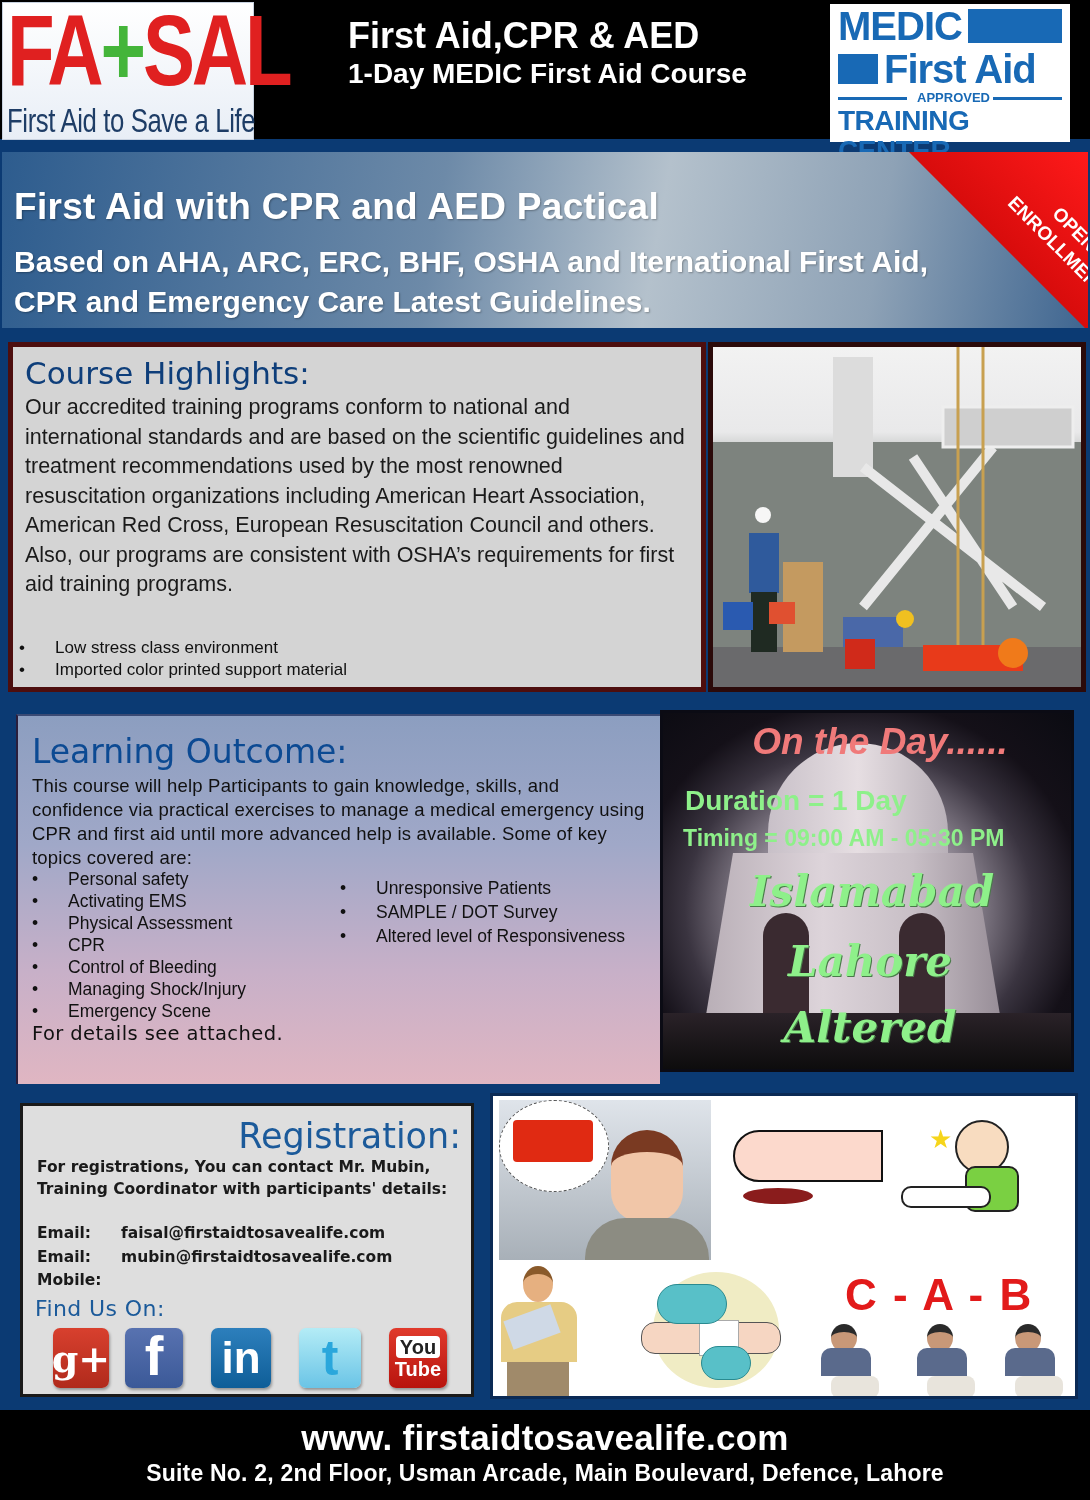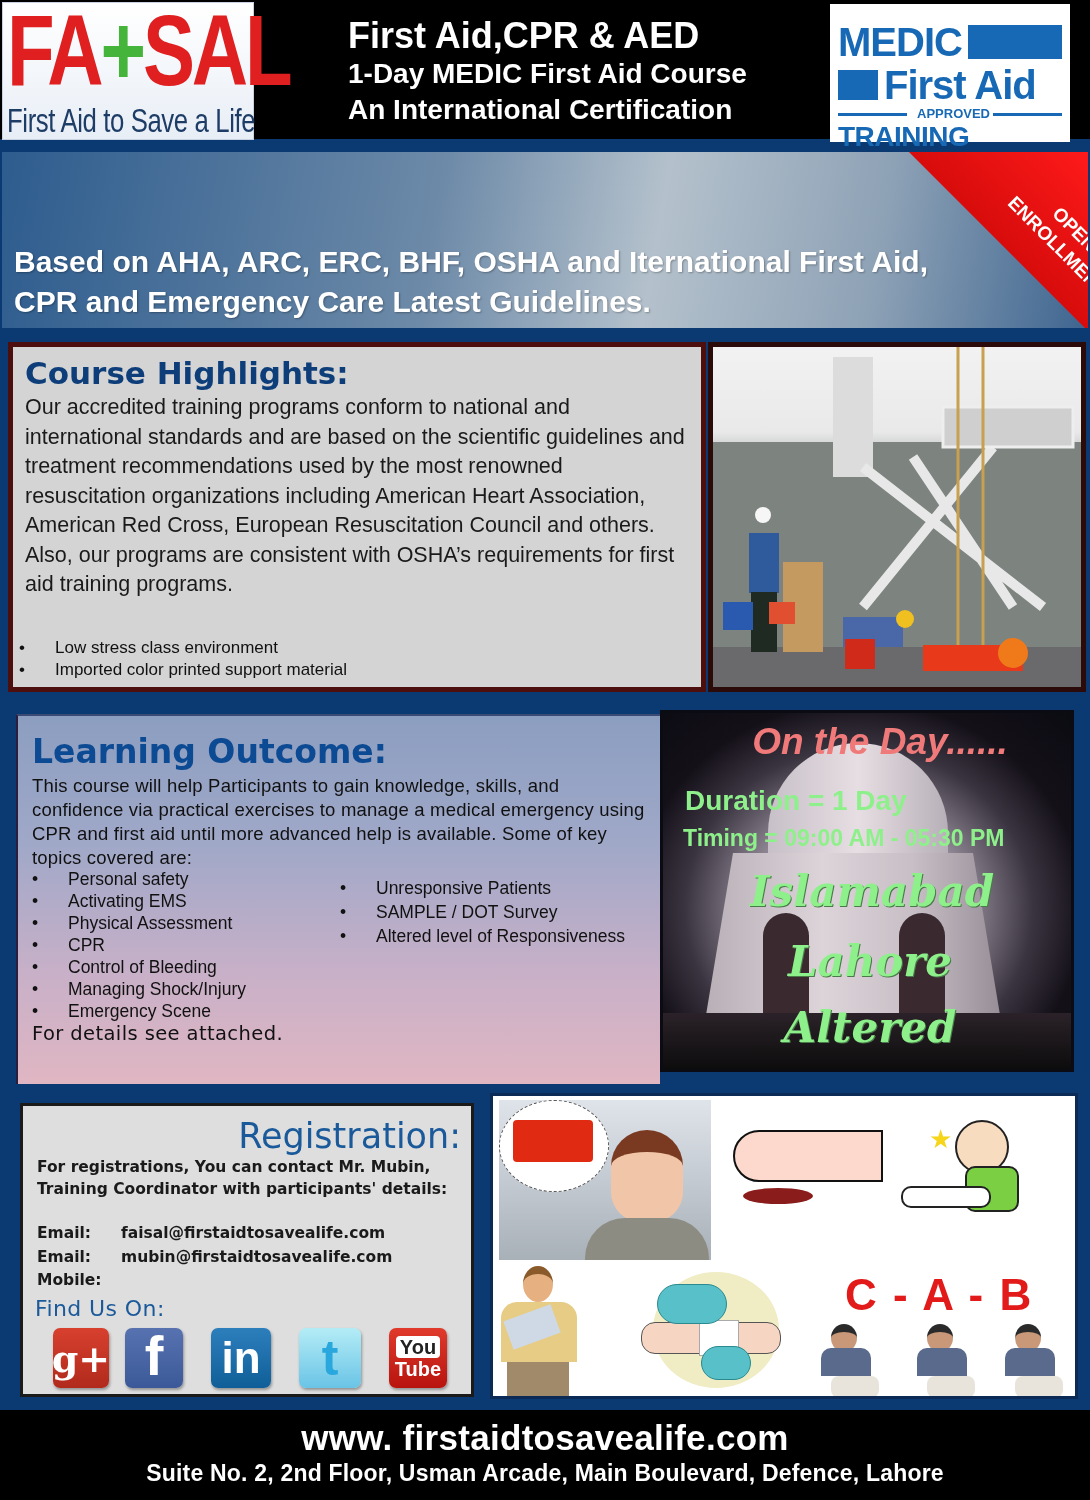--- a/index.html
+++ b/index.html
@@ -11,40 +11,40 @@
   .logo-left { position: absolute; left: 2px; top: 2px; width: 252px; height: 138px; background: linear-gradient(#ffffff, #e8eef6); border: 1px solid #c8d2e0; }
   .logo-left .mark { position: absolute; left: 4px; top: -2px; width: 244px; height: 98px; font-family: "Liberation Sans", sans-serif; font-weight: bold; font-size: 100px; line-height: 98px; letter-spacing: -4px; color: #e02020; transform: scaleX(0.78); transform-origin: left center; white-space: nowrap; }
   .logo-left .mark .plus { color: #44b53a; }
   .logo-left .tag { position: absolute; left: 4px; top: 100px; width: 244px; font-size: 33px; line-height: 36px; color: #1e3d66; transform: scaleX(0.78); transform-origin: left center; white-space: nowrap; letter-spacing: -0.5px; }
 
   .header-titles { position: absolute; left: 348px; top: 16px; color: #fff; }
   .header-titles .t1 { font-size: 36px; font-weight: bold; line-height: 40px; }
   .header-titles .t2 { font-size: 28px; font-weight: bold; line-height: 36px; }
   .header-titles .t3 { font-size: 28px; font-weight: bold; line-height: 36px; }
 
-  .logo-right { position: absolute; left: 830px; top: 4px; width: 240px; height: 138px; background: #fff; padding: 16px 8px; color: #1869b5; font-weight: bold; }
+  .logo-right { position: absolute; left: 830px; top: 4px; width: 240px; height: 138px; background: #fff; padding: 0 8px; color: #1869b5; font-weight: bold; }
   .logo-right .medic { font-size: 40px; line-height: 44px; letter-spacing: -1px; display: flex; align-items: center; }
   .logo-right .medic .blk { display: inline-block; height: 34px; flex: 1; background: #1869b5; margin-left: 6px; }
   .logo-right .fa { font-size: 40px; line-height: 42px; display: flex; align-items: center; letter-spacing: -1px; }
   .logo-right .fa .blk { display: inline-block; width: 40px; height: 30px; background: #1869b5; margin-right: 6px; }
   .logo-right .approved { display: flex; align-items: center; font-size: 13px; line-height: 16px; }
   .logo-right .approved .ln { flex: 1; height: 3px; background: #1869b5; }
   .logo-right .approved span.txt { padding: 0 3px; margin-left: 7px; }
   .logo-right .tc { font-size: 28px; line-height: 30px; letter-spacing: -0.5px; }
 
   
   .banner { position: absolute; left: 2px; top: 152px; width: 1086px; height: 180px; background: linear-gradient(100deg, #2d5c8e 0%, #6d8aa8 40%, #b4c1cc 60%, #8ea2b6 80%, #3e6590 100%); border-bottom: 4px solid #0b3a73; overflow: hidden; }
   .banner .bt1 { position: absolute; left: 12px; top: 34px; color: #fff; font-size: 37px; font-weight: bold; letter-spacing: 0.3px; text-shadow: 1px 1px 2px rgba(0,0,0,0.3); }
   .banner .bt2 { position: absolute; left: 12px; top: 90px; width: 960px; color: #fff; font-size: 30px; font-weight: bold; line-height: 40px; text-shadow: 1px 1px 2px rgba(0,0,0,0.3); }
   .ribbon { position: absolute; right: 0; top: 0; width: 180px; height: 180px; background: linear-gradient(225deg, #ff1a1a 0%, #d80c0c 49.5%, transparent 50%); }
   .ribbon .rt { position: absolute; left: 78px; top: 62px; transform: rotate(45deg); color: #fff; font-weight: bold; font-size: 19px; line-height: 24px; text-align: center; width: 160px; transform-origin: center; }
 
   
   .highlights { position: absolute; left: 8px; top: 342px; width: 698px; height: 350px; background: #d4d4d4; border: 5px solid #4d0e0e; padding: 8px 12px; }
-  .sec-title { color: #0e3e7a; font-weight: bold; font-family: "DejaVu Sans", sans-serif; }
+  .sec-title { color: #0e3e7a; font-weight: normal; font-family: "DejaVu Sans", sans-serif; }
   .highlights .sec-title { font-size: 31px; line-height: 36px; }
   .highlights .body { color: #1a1a1a; font-size: 21.5px; line-height: 29.5px; margin-top: 2px; }
   .bullets { list-style: none; }
   .bullets li { position: relative; padding-left: 36px; }
   .bullets li::before { content: "•"; position: absolute; left: 0; }
   .highlights .bullets { position: absolute; left: 6px; top: 290px; font-size: 17px; line-height: 22px; color: #111; }
 
   .photo-worksite { position: absolute; left: 708px; top: 342px; width: 378px; height: 350px; border: 5px solid #2b0a0a; overflow: hidden; background: linear-gradient(#f2f2f2 0%, #e9e9ea 25%, #8e9490 40%, #7c827d 70%, #6e6e6e 100%); }
 
   
@@ -133,21 +133,20 @@
 
 <div class="header">
   <div class="logo-left">
     <div class="mark"><span>FA</span><span class="plus">+</span><span>SAL</span></div>
     <div class="tag">First Aid to Save a Life</div>
   </div>
 
   <div class="header-titles">
     <div class="t1">First Aid,CPR &amp; AED</div>
     <div class="t2">1-Day MEDIC First Aid Course</div>
-    <div class="t3">An International Certification</div>
   </div>
 
   <div class="logo-right">
     <div class="medic">
         <span>MEDIC</span>
         <span class="blk"></span>
       </div>
     <div class="fa">
         <span class="blk"></span>
         <span>First Aid</span>
@@ -155,20 +154,21 @@
     <div class="approved">
         <span class="ln"></span>
         <span class="txt">APPROVED</span>
         <span class="ln"></span>
       </div>
     <div class="tc">TRAINING CENTER</div>
   </div>
 </div>
 
 <div class="banner">
+  <div class="bt1">First Aid with CPR and AED Pactical</div>
   <div class="bt2">Based on AHA, ARC, ERC, BHF, OSHA and Iternational First Aid, CPR and Emergency Care Latest Guidelines.</div>
   <div class="ribbon">
     <div class="rt">
       <div>OPEN</div>
       <div>ENROLLMENT</div>
     </div>
   </div>
 </div>
 
 <div class="highlights">

